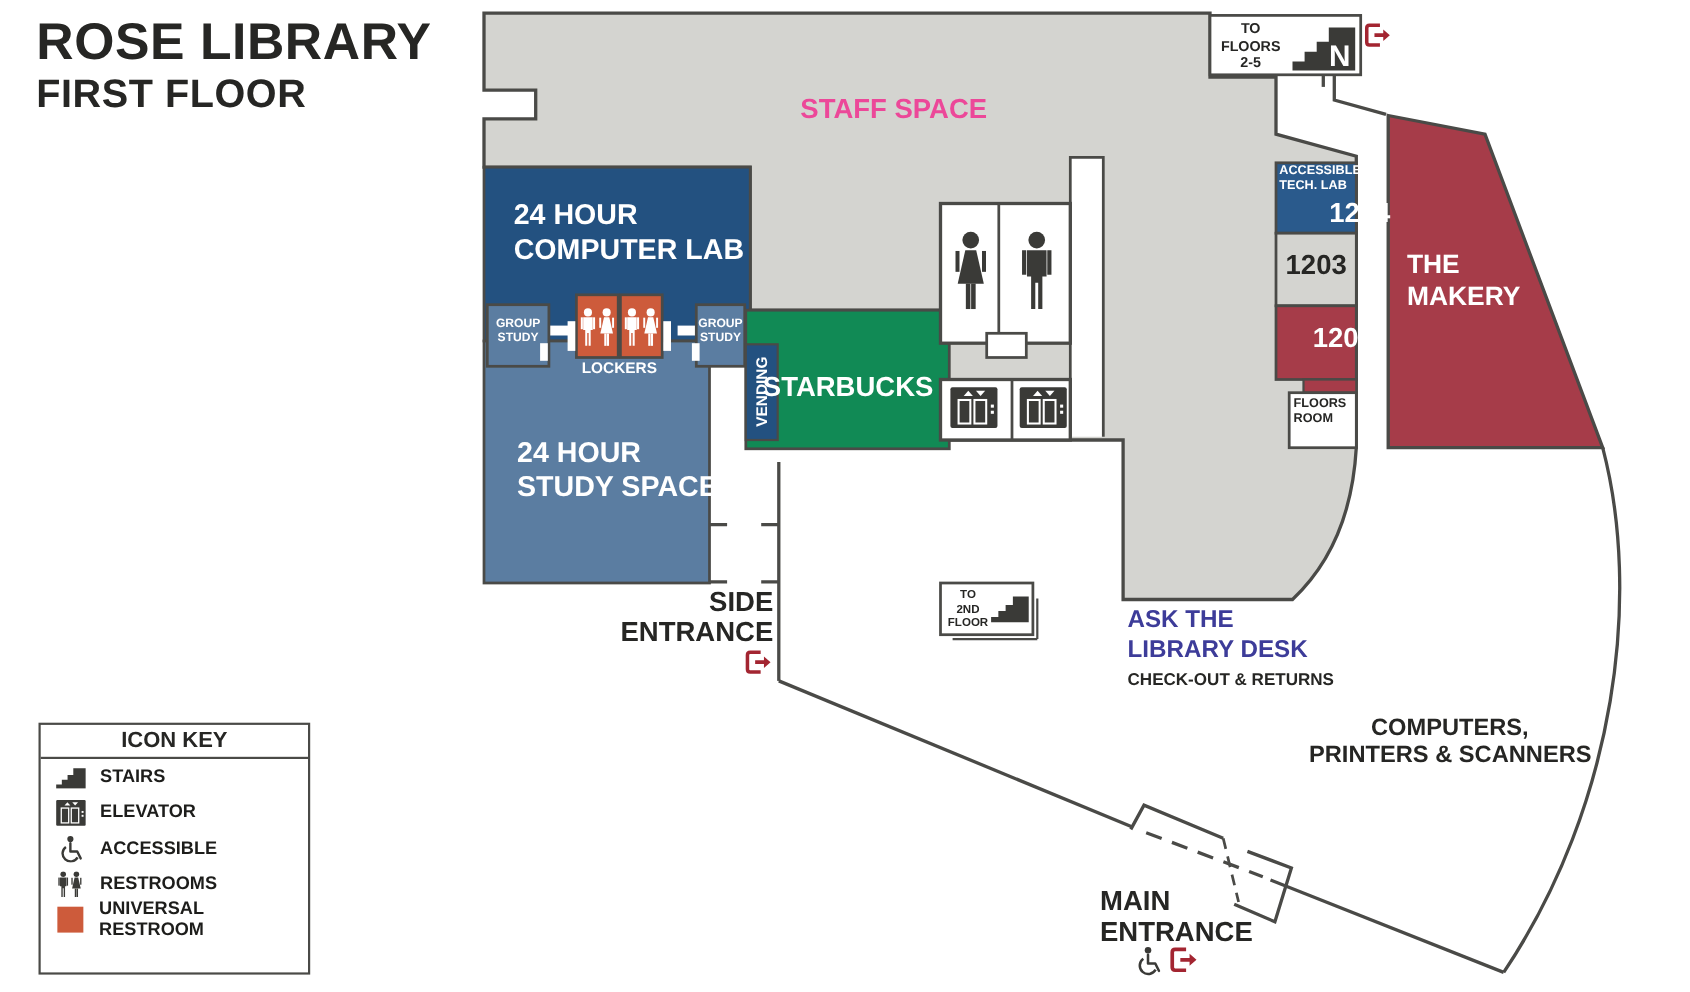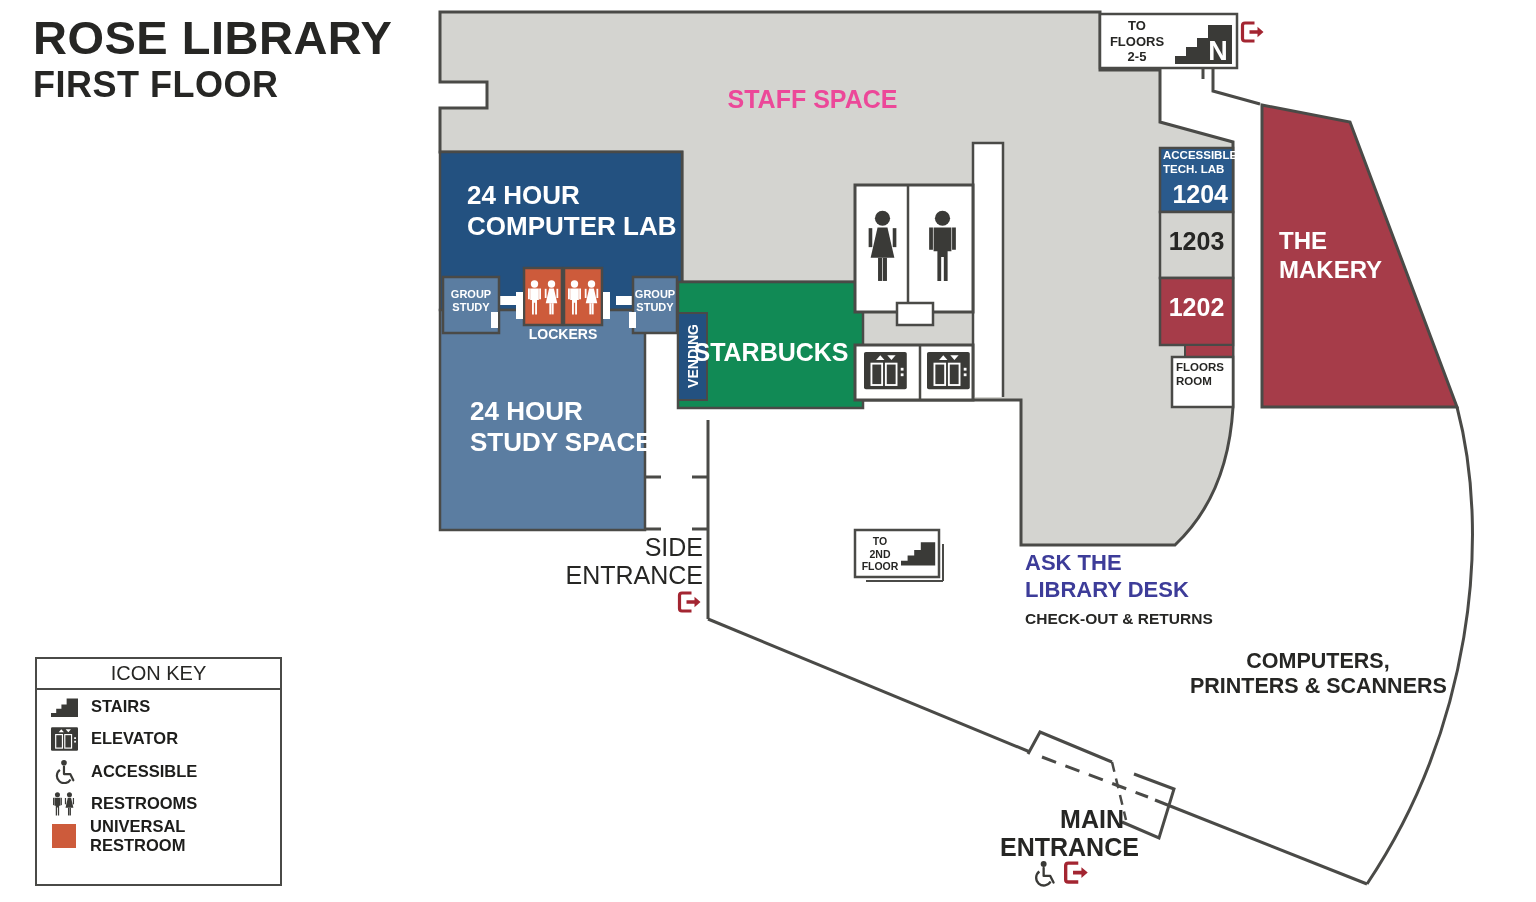--- a/index.html
+++ b/index.html
@@ -14,35 +14,35 @@
   .staff{left:705px;top:85px;width:215px;text-align:center;font-size:25px;font-weight:600;color:#ec4899;}
   .lab{left:467px;top:180px;font-size:26px;font-weight:700;line-height:31px;}
   .study{left:470px;top:396px;font-size:26px;font-weight:700;line-height:31px;}
   .gs{width:56px;text-align:center;font-size:11px;font-weight:700;line-height:13px;}
   .lockers{left:513px;top:326px;width:100px;text-align:center;font-size:14px;font-weight:700;}
   .vending{left:643px;top:348px;width:99px;height:16px;text-align:center;font-size:14px;font-weight:700;
            transform:rotate(-90deg);}
   .sbux{left:690px;top:338px;width:162px;text-align:center;font-size:25px;font-weight:700;}
   .makery{left:1279px;top:226px;font-size:24px;font-weight:700;line-height:29px;}
   .r1204t{left:1163px;top:149px;font-size:11.5px;font-weight:700;line-height:13.5px;}
-  .r1204n{left:1160px;top:180px;width:68px;text-align:right;font-size:25px;font-weight:700;}
+  .r1204n{left:1160px;top:180px;width:68px;text-align:right;font-size:25px;font-weight:700;padding-left:36px;}
   .r1203n{left:1160px;top:227px;width:73px;text-align:center;font-size:25px;font-weight:700;}
-  .r1202n{left:1160px;top:293px;width:73px;text-align:center;font-size:25px;font-weight:700;}
+  .r1202n{left:1160px;top:293px;width:73px;text-align:right;font-size:25px;font-weight:700;padding-left:16px;}
   .anat{left:1176px;top:361px;font-size:11.5px;font-weight:600;line-height:13.5px;}
   .tofl{left:1102px;top:18px;width:70px;text-align:center;font-size:13px;font-weight:600;line-height:15.5px;}
   .to2{left:858px;top:535px;width:44px;text-align:center;font-size:10.5px;font-weight:600;line-height:12.5px;}
   .ask{left:1025px;top:549px;font-size:22px;font-weight:700;line-height:27px;color:#3d3c99;}
   .asksub{left:1025px;top:610px;font-size:15.5px;font-weight:600;}
-  .side{left:545px;top:533px;width:158px;text-align:right;font-size:25px;font-weight:400;line-height:28px;}
-  .maine{left:1000px;top:805px;width:124px;text-align:right;font-size:25px;font-weight:600;line-height:28px;}
+  .side{left:545px;top:533px;width:158px;text-align:right;font-size:25px;font-weight:700;line-height:28px;}
+  .maine{left:1000px;top:805px;width:124px;text-align:left;font-size:25px;font-weight:600;line-height:28px;}
   .comp{left:1190px;top:649px;width:256px;text-align:center;font-size:21.5px;font-weight:600;line-height:25px;}
   
   .key{position:absolute;left:35px;top:657px;width:247px;height:229px;border:2px solid #4a4a47;background:#fff;box-sizing:border-box;}
   .keyhdr{height:29px;border-bottom:2px solid #4a4a47;display:flex;align-items:center;justify-content:center;
-          font-size:20px;font-weight:400;color:#262624;}
+          font-size:20px;font-weight:700;color:#262624;}
   .keyrow{height:32.5px;display:flex;align-items:center;padding-left:10px;}
   .keyicon{width:34px;display:flex;align-items:center;justify-content:center;}
   .keylbl{margin-left:10px;font-size:16.5px;font-weight:700;color:#1d1d1b;}
 </style>
 </head>
 <body>
 
 <div class="plan">
 
   <svg class="base" width="1536" height="902" viewBox="0 0 1536 902">

